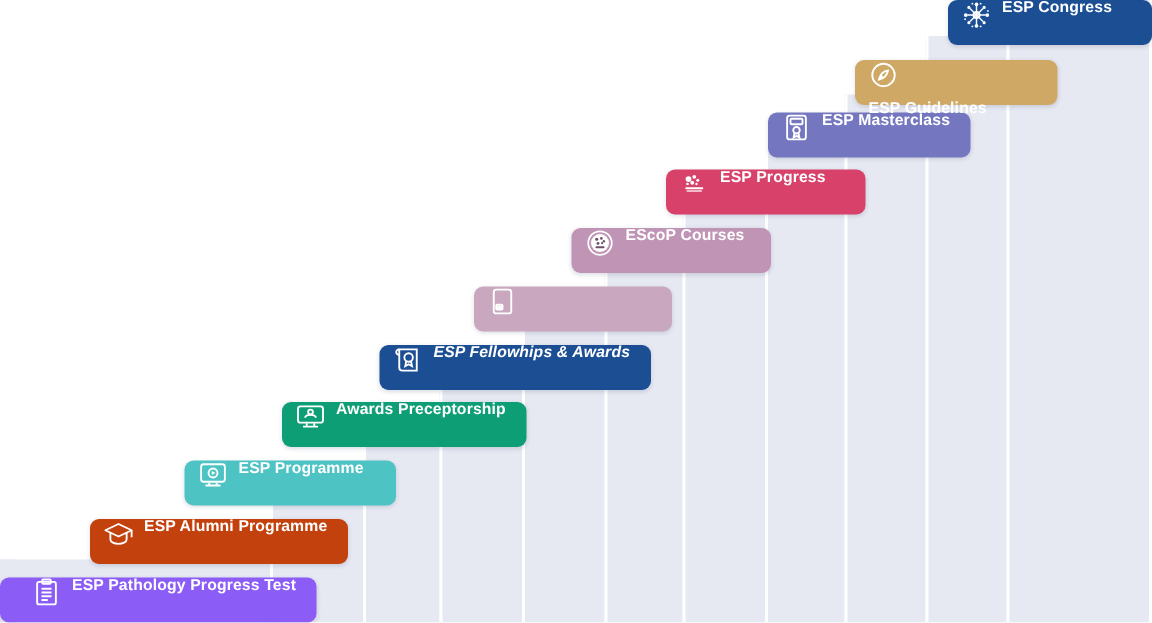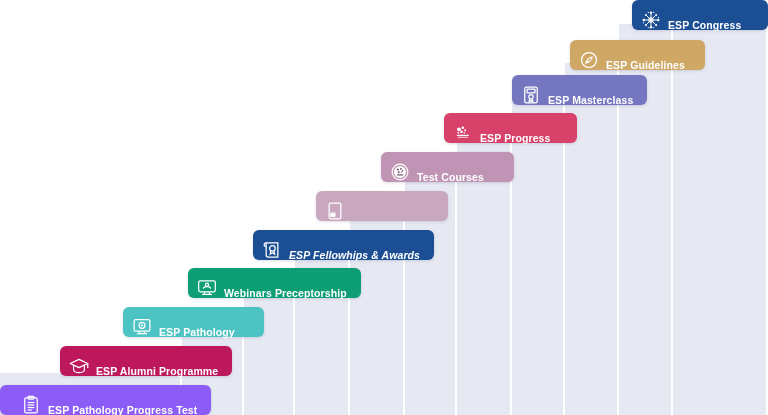--- a/index.html
+++ b/index.html
@@ -32,21 +32,21 @@
     background: #e6e8f2;
     border-left: 2px solid #ffffff;
     border-right: 2px solid #ffffff;
   }
   .step-col.first { border-left: none; }
 
   
   .step-label {
     position: absolute;
     display: flex;
-    align-items: flex-end;
+    align-items: flex-start;
     gap: 7px;
     height: 30px;
     padding: 0 14px 0 9px;
     border-radius: 6px;
     white-space: nowrap;
     z-index: 5;
     box-shadow: 0 1px 3px rgba(40,50,90,0.16);
   }
 
   .step-label .lbl {
@@ -102,55 +102,55 @@
             <rect x="4.5" y="3.5" width="15" height="18" rx="1.6"></rect>
             <rect x="8.5" y="1.6" width="7" height="3.4" rx="1"></rect>
             <line x1="8" y1="9" x2="16" y2="9"></line>
             <line x1="8" y1="12" x2="16" y2="12"></line>
             <line x1="8" y1="15" x2="16" y2="15"></line>
             <line x1="8" y1="18" x2="13" y2="18"></line>
           </svg>
         </span>
         <span class="lbl">ESP Pathology Progress Test</span>
       </div>
-      <div class="step-label" style="left: 60px; top: 346px; min-width: 140px; background: #be185d;">
+      <div class="step-label" style="left: 60px; top: 346px; min-width: 140px; background: #c2410c;">
         <span class="ico">
           <svg viewBox="0 0 24 24" fill="none" stroke="#fff" stroke-width="1.5" stroke-linejoin="round">
             <path d="M12 4 L22.5 9 L12 14 L1.5 9 Z"></path>
             <path d="M5.5 11.2 V16.4 C5.5 18.4 8.6 19.9 12 19.9 C15.4 19.9 18.5 18.4 18.5 16.4 V11.2"></path>
             <line x1="22.5" y1="9" x2="22.5" y2="14.5"></line>
           </svg>
         </span>
         <span class="lbl">ESP Alumni Programme</span>
       </div>
       <div class="step-label" style="left: 123px; top: 307px; min-width: 141px; background: rgb(78, 195, 195);">
         <span class="ico">
           <svg viewBox="0 0 24 24" fill="none" stroke="#fff" stroke-width="1.5">
             <rect x="2.5" y="3" width="19" height="14" rx="2"></rect>
             <circle cx="12" cy="10" r="3.6"></circle>
             <path d="M11 8.4 L14 10 L11 11.6 Z" fill="#fff" stroke="none"></path>
             <line x1="6" y1="20" x2="18" y2="20"></line>
             <line x1="9" y1="18" x2="9" y2="20"></line>
             <line x1="15" y1="18" x2="15" y2="20"></line>
           </svg>
         </span>
-        <span class="lbl">ESP Pathology</span>
+        <span class="lbl">ESP Programme</span>
       </div>
       <div class="step-label" style="left: 188px; top: 268px; min-width: 136px; background: rgb(14, 158, 118);">
         <span class="ico">
           <svg viewBox="0 0 24 24" fill="none" stroke="#fff" stroke-width="1.5">
             <rect x="2" y="3.5" width="20" height="13" rx="2"></rect>
             <path d="M7.5 12.5 C8.6 9.5 15.4 9.5 16.5 12.5"></path>
             <circle cx="12" cy="8" r="1.9"></circle>
             <line x1="6" y1="19.7" x2="18" y2="19.7"></line>
             <line x1="9" y1="17" x2="9" y2="19.7"></line>
             <line x1="15" y1="17" x2="15" y2="19.7"></line>
           </svg>
         </span>
-        <span class="lbl">Webinars Preceptorship</span>
+        <span class="lbl">Awards Preceptorship</span>
       </div>
       <div class="step-label" style="left: 253px; top: 230px; min-width: 146px; background: rgb(28, 78, 148); font-style: italic;">
         <span class="ico">
           <svg viewBox="0 0 24 24" fill="none" stroke="#fff" stroke-width="1.5">
             <path d="M5 3.5 H19 V20.5 H7.5 A2.5 2.5 0 0 1 5 18 Z"></path>
             <path d="M5 3.5 A2.2 2.2 0 0 0 2.6 5.7 A2.2 2.2 0 0 0 5 7.9"></path>
             <circle cx="12.5" cy="10" r="3.4"></circle>
             <path d="M10.6 12.9 L9.8 17 L12.5 15.4 L15.2 17 L14.4 12.9"></path>
           </svg>
         </span>
@@ -174,21 +174,21 @@
             <g fill="#6d4f68">
               <circle cx="9.4" cy="9" r="1.25"></circle>
               <circle cx="13.1" cy="8.3" r="1.05"></circle>
               <circle cx="15.1" cy="10.6" r="0.95"></circle>
               <circle cx="10.4" cy="12.3" r="1.15"></circle>
               <circle cx="13.7" cy="12.1" r="0.85"></circle>
               <rect x="8.4" y="14.6" width="7.2" height="1.5" rx="0.6"></rect>
             </g>
           </svg>
         </span>
-        <span class="lbl">Test Courses</span>
+        <span class="lbl">EScoP Courses</span>
       </div>
       <div class="step-label" style="left: 444px; top: 113px; min-width: 133px; background: rgb(216, 65, 106);">
         <span class="ico">
           <svg viewBox="0 0 24 24">
             <g fill="#fff">
               <circle cx="7.2" cy="7.6" r="2.3"></circle>
               <circle cx="11.8" cy="5.8" r="1.5"></circle>
               <circle cx="14.6" cy="8.6" r="1.2"></circle>
               <circle cx="10.2" cy="10.6" r="1.55"></circle>
               <circle cx="13.6" cy="11.6" r="0.95"></circle>
@@ -204,21 +204,21 @@
         <span class="ico">
           <svg viewBox="0 0 24 24" fill="none" stroke="#fff" stroke-width="1.5">
             <rect x="4.5" y="2.5" width="15" height="19" rx="2"></rect>
             <rect x="7.2" y="5" width="9.6" height="4.4" rx="0.8"></rect>
             <circle cx="12" cy="14.2" r="2.6"></circle>
             <path d="M10.4 16.5 L9.7 20 L12 18.7 L14.3 20 L13.6 16.5"></path>
           </svg>
         </span>
         <span class="lbl">ESP Masterclass</span>
       </div>
-      <div class="step-label" style="left: 570px; top: 40px; min-width: 135px; background: rgb(207, 168, 102);">
+      <div class="step-label" style="left: 570px; top: 40px; min-width: 135px; background: rgb(207, 168, 102); flex-direction: column;">
         <span class="ico">
           <svg viewBox="0 0 24 24" fill="none" stroke="#fff" stroke-width="1.5">
             <circle cx="12" cy="12" r="9"></circle>
             <path d="M15.6 8.4 C12.4 8.8 9.6 10.6 8.4 15.6 C12.2 14.9 14.8 12.9 15.6 8.4 Z"></path>
             <line x1="8.4" y1="15.6" x2="11.2" y2="12.8"></line>
           </svg>
         </span>
         <span class="lbl">ESP Guidelines</span>
       </div>
       <div class="step-label" style="left: 632px; top: 0px; min-width: 136px; background: rgb(28, 78, 148);">

